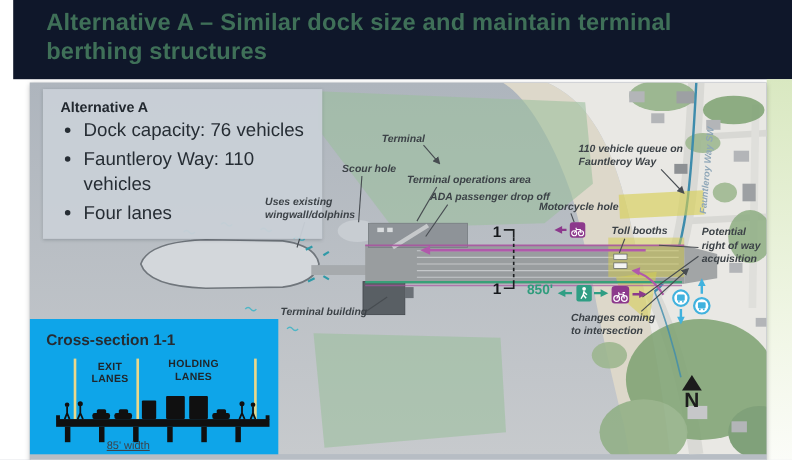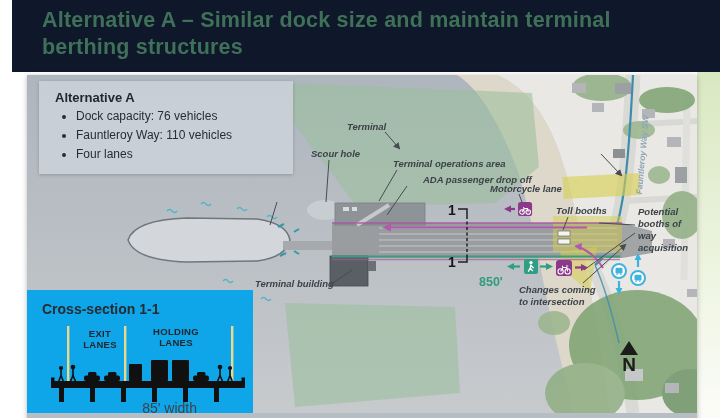--- a/index.html
+++ b/index.html
@@ -11,39 +11,39 @@
   .right-strip{position:absolute;left:697px;top:72px;width:23px;height:346px;
          background:linear-gradient(#d9e8c1,#f2f7e8 70%,#fbfcf8);}
   .map{position:absolute;left:27px;top:75px;width:670px;height:406px;overflow:hidden;
        background:#b7bdc4;box-shadow:0 1px 5px rgba(0,0,0,.28);}
   .base{position:absolute;left:0;top:0;}
   
   .legend{position:absolute;left:12px;top:6px;width:238px;background:rgba(201,208,215,.95);
           padding:9px 0 8px 16px;box-shadow:0 1px 3px rgba(40,50,60,.25);}
   .legend-title{font-size:13px;font-weight:bold;color:#22282f;margin-bottom:3px;}
   .legend ul{margin:0;padding:0 0 0 21px;}
-  .legend li{font-size:12px;color:#262d34;margin:3px 0;line-height:1.35;}
+  .legend li{font-size:17px;color:#262d34;margin:3px 0;line-height:1.35;}
   
   .lbl{position:absolute;font-style:italic;font-weight:600;font-size:9.5px;line-height:1.28;
        color:#3c4247;white-space:pre-line;}
   .street{color:#8ea6b8;font-size:8.5px;font-weight:bold;transform:rotate(-85deg);width:84px;}
   .dist{position:absolute;font-size:12.5px;font-weight:bold;color:#2f9c7c;font-style:normal;}
   .sec{position:absolute;font-size:14px;font-weight:bold;color:#15181b;font-style:normal;}
   
   .north{position:absolute;left:591px;top:266px;width:22px;text-align:center;}
   .north-tri{width:0;height:0;margin:0 auto;border-left:9px solid transparent;
              border-right:9px solid transparent;border-bottom:14px solid #1c1c1c;}
   .north-n{font-size:19px;font-weight:bold;color:#1c1c1c;line-height:1.1;}
   
   .xsec{position:absolute;left:0;top:215px;width:226px;height:123px;background:#0ea5e9;}
   .xsec-title{position:absolute;left:15px;top:11px;font-size:14px;font-weight:bold;color:#262c32;}
   .xsec-lbl{position:absolute;font-size:9.5px;font-weight:bold;color:#20262b;text-align:center;
             line-height:1.2;letter-spacing:.3px;}
-  .xsec-width{position:absolute;left:70px;top:110px;width:100px;text-align:right;
-              font-size:14px;color:#3d434a;}
+  .xsec-width{position:absolute;left:70px;top:110px;width:100px;text-align:left;
+              font-size:10px;color:#3d434a;text-decoration:underline;}
 </style>
 </head>
 <body>
 
 <div class="header">
   <div class="title">Alternative A – Similar dock size and maintain terminal berthing structures</div>
 </div>
 <div class="right-strip"></div>
 
 <div class="map">
@@ -253,32 +253,36 @@
     <div class="legend-title">Alternative A</div>
     <ul>
       <li>Dock capacity: 76 vehicles</li>
       <li>Fauntleroy Way: 110 vehicles</li>
       <li>Four lanes</li>
     </ul>
   </div>
 
   <div class="lbl" style="left:320px;top:46px;">Terminal</div>
   <div class="lbl" style="left:284px;top:73px;">Scour hole</div>
-  <div class="lbl" style="left:366px;top:83px;text-align:center;">Terminal operations area</div>
-  <div class="lbl" style="left:364px;top:99px;margin-left:32px;">ADA passenger drop off</div>
-  <div class="lbl" style="left:463px;top:108px;">Motorcycle lane</div>
+  <div class="lbl" style="left:343px;top:83px;text-align:center;">Terminal operations area</div>
+  <div class="lbl" style="left:364px;top:99px;">ADA passenger drop off</div>
+  <div class="lbl" style="left:463px;top:108px;">Motorcycle hole</div>
+  <div class="lbl" style="left:499px;top:55px;">110 vehicle queue on
+Fauntleroy Way</div>
   <div class="lbl" style="left:529px;top:130px;">Toll booths</div>
   <div class="lbl" style="left:611px;top:131px;">Potential
-booths of way
+right of way
 acquisition</div>
   <div class="lbl" style="left:492px;top:209px;">Changes coming
 to intersection</div>
+  <div class="lbl" style="left:214px;top:103px;">Uses existing
+wingwall/dolphins</div>
   <div class="lbl" style="left:228px;top:203px;">Terminal building</div>
   <div class="lbl street" style="left:574px;top:72px;">Fauntleroy Way SW</div>
-  <div class="dist" style="left:452px;top:181px;margin-top:19px;">850'</div>
+  <div class="dist" style="left:452px;top:181px;">850'</div>
   <div class="sec" style="left:421px;top:127px;">1</div>
   <div class="sec" style="left:421px;top:179px;">1</div>
 
   <div class="north">
     <div class="north-tri"></div>
     <div class="north-n">N</div>
   </div>
 
   <div class="xsec">
     <div class="xsec-title">Cross-section 1-1</div>

